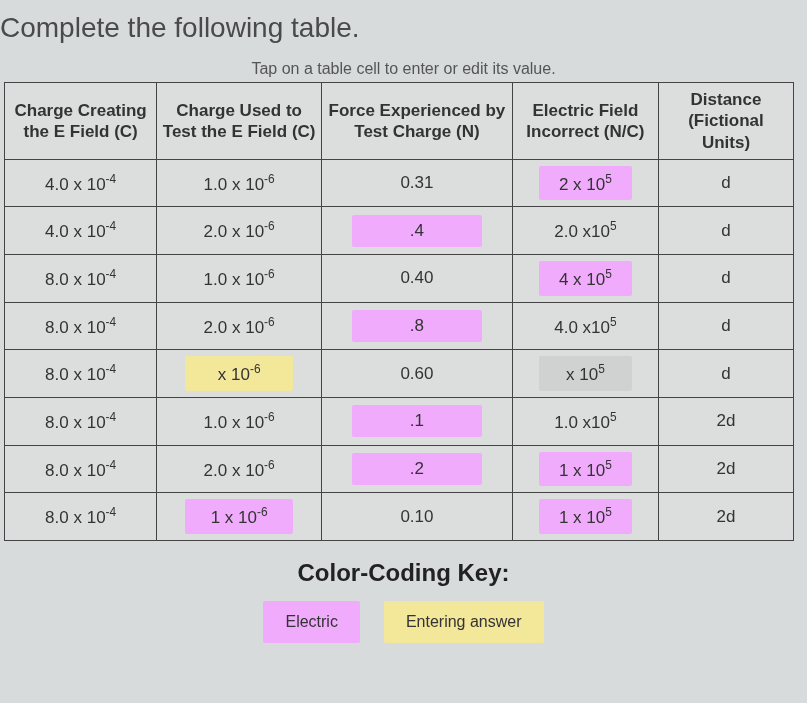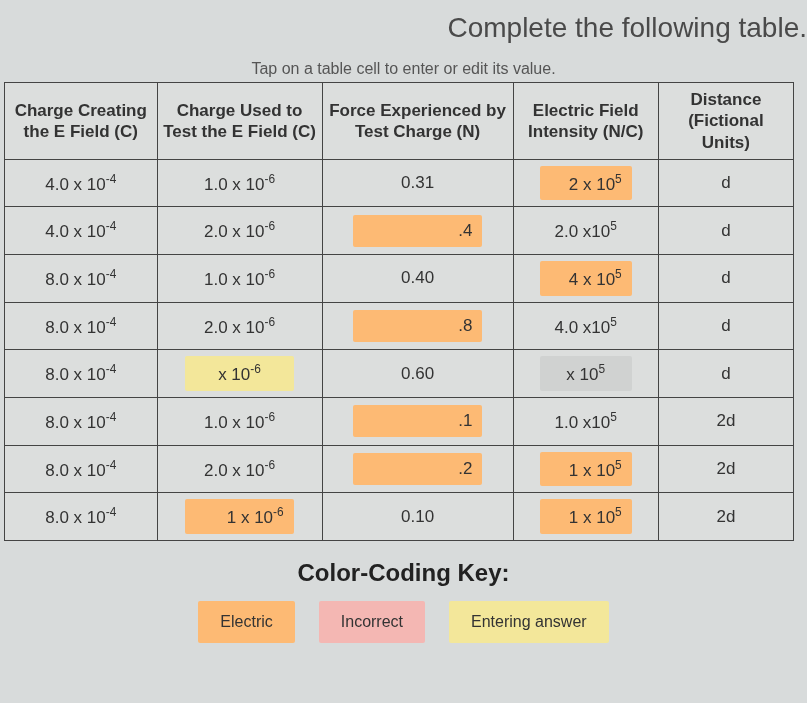--- a/index.html
+++ b/index.html
@@ -12,21 +12,20 @@
     width: 807px;
     height: 703px;
     overflow: hidden;
   }
   .page-title {
     font-size: 28px;
     font-weight: 400;
     color: #4a4a4a;
     padding: 12px 0 0 0;
     margin: 0 0 8px 0;
-    text-align: right;
   }
   .instruction {
     text-align: center;
     color: #555;
     font-size: 16px;
     padding: 8px 0 4px 0;
   }
   table.data {
     border-collapse: collapse;
     margin: 0 auto 0 4px;
@@ -47,21 +46,21 @@
     height: auto;
     padding: 6px 4px;
     line-height: 1.25;
   }
   .cell-inner {
     display: inline-block;
     padding: 6px 10px;
     min-width: 82%;
     border-radius: 2px;
   }
-  .status-correct { background: #fdba74; text-align: right; }
+  .status-correct { background: #f0abfc; }
   .status-incorrect { background: #f4b7b3; }
   .status-notchecked { background: #d0d2d1; }
   .status-entering { background: #f3e79a; }
   .status-plain { background: transparent; }
   sup { font-size: 0.7em; }
 
   .key-title {
     text-align: center;
     font-weight: 700;
     font-size: 24px;
@@ -86,21 +85,21 @@
 
 <h1 class="page-title">Complete the following table.</h1>
 <div class="instruction">Tap on a table cell to enter or edit its value.</div>
 
 <table class="data">
   <thead>
     <tr>
       <th>Charge Creating the E Field (C)</th>
       <th>Charge Used to Test the E Field (C)</th>
       <th>Force Experienced by Test Charge (N)</th>
-      <th>Electric Field Intensity (N/C)</th>
+      <th>Electric Field Incorrect (N/C)</th>
       <th>Distance (Fictional Units)</th>
     </tr>
   </thead>
   <tbody>
       <tr>
         <td><span class="cell-inner status-plain">4.0 x 10<sup>-4</sup></span></td>
         <td><span class="cell-inner status-plain">1.0 x 10<sup>-6</sup></span></td>
         <td><span class="cell-inner status-plain">0.31</span></td>
         <td><span class="cell-inner status-correct">2  x 10<sup>5</sup></span></td>
         <td><span class="cell-inner status-plain">d</span></td>
@@ -153,15 +152,14 @@
         <td><span class="cell-inner status-plain">0.10</span></td>
         <td><span class="cell-inner status-correct">1  x 10<sup>5</sup></span></td>
         <td><span class="cell-inner status-plain">2d</span></td>
       </tr>
     </tbody>
 </table>
 
 <div class="key-title">Color-Coding Key:</div>
 <div class="key-row">
     <div class="key-swatch status-correct">Electric</div>
-    <div class="key-swatch status-incorrect">Incorrect</div>
     <div class="key-swatch status-entering">Entering answer</div>
   </div>
 
 </body></html>

